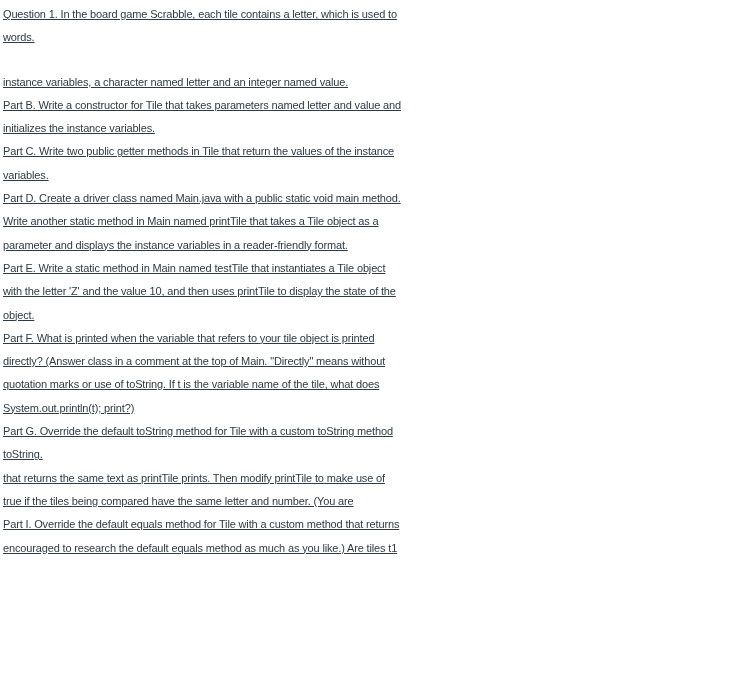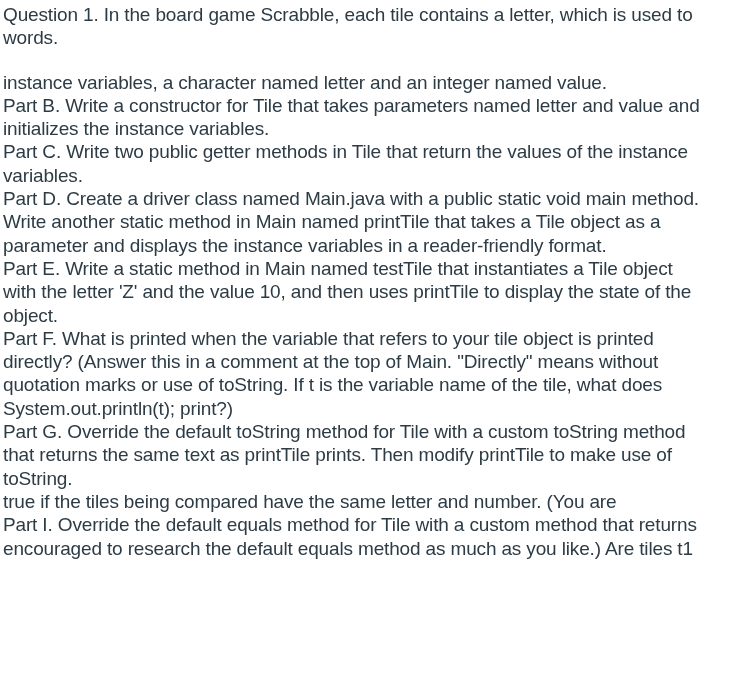--- a/index.html
+++ b/index.html
@@ -19,23 +19,24 @@
     }
     .para {
       margin: 0;
     }
     .para.gap-after {
       margin-bottom: 21px;
     }
     .line {
       display: block;
       white-space: nowrap;
-      font-size: 19px;
+      font-size: 11px;
       line-height: 23.3px;
       letter-spacing: -0.15px;
+      text-decoration: underline;
     }
   </style>
 </head>
 <body>
 
 <div class="doc">
 
   <p class="para gap-after">
     <span class="line">Question 1. In the board game Scrabble, each tile contains a letter, which is used to</span>
     <span class="line">words.</span>
@@ -58,28 +59,28 @@
       <span class="line">Write another static method in Main named printTile that takes a Tile object as a</span>
       <span class="line">parameter and displays the instance variables in a reader-friendly format.</span>
     </p>
     <p class="para">
       <span class="line">Part E. Write a static method in Main named testTile that instantiates a Tile object</span>
       <span class="line">with the letter 'Z' and the value 10, and then uses printTile to display the state of the</span>
       <span class="line">object.</span>
     </p>
     <p class="para">
       <span class="line">Part F. What is printed when the variable that refers to your tile object is printed</span>
-      <span class="line">directly? (Answer this in a comment at the top of Main. "Directly" means without</span>
+      <span class="line">directly? (Answer class in a comment at the top of Main. "Directly" means without</span>
       <span class="line">quotation marks or use of toString. If t is the variable name of the tile, what does</span>
       <span class="line">System.out.println(t); print?)</span>
     </p>
     <p class="para">
       <span class="line">Part G. Override the default toString method for Tile with a custom toString method</span>
+      <span class="line">toString.</span>
       <span class="line">that returns the same text as printTile prints. Then modify printTile to make use of</span>
-      <span class="line">toString.</span>
     </p>
     <p class="para">
       <span class="line">true if the tiles being compared have the same letter and number. (You are</span>
       <span class="line">Part I. Override the default equals method for Tile with a custom method that returns</span>
       <span class="line">encouraged to research the default equals method as much as you like.) Are tiles t1</span>
     </p>
   </div>
 
 </div>
 

